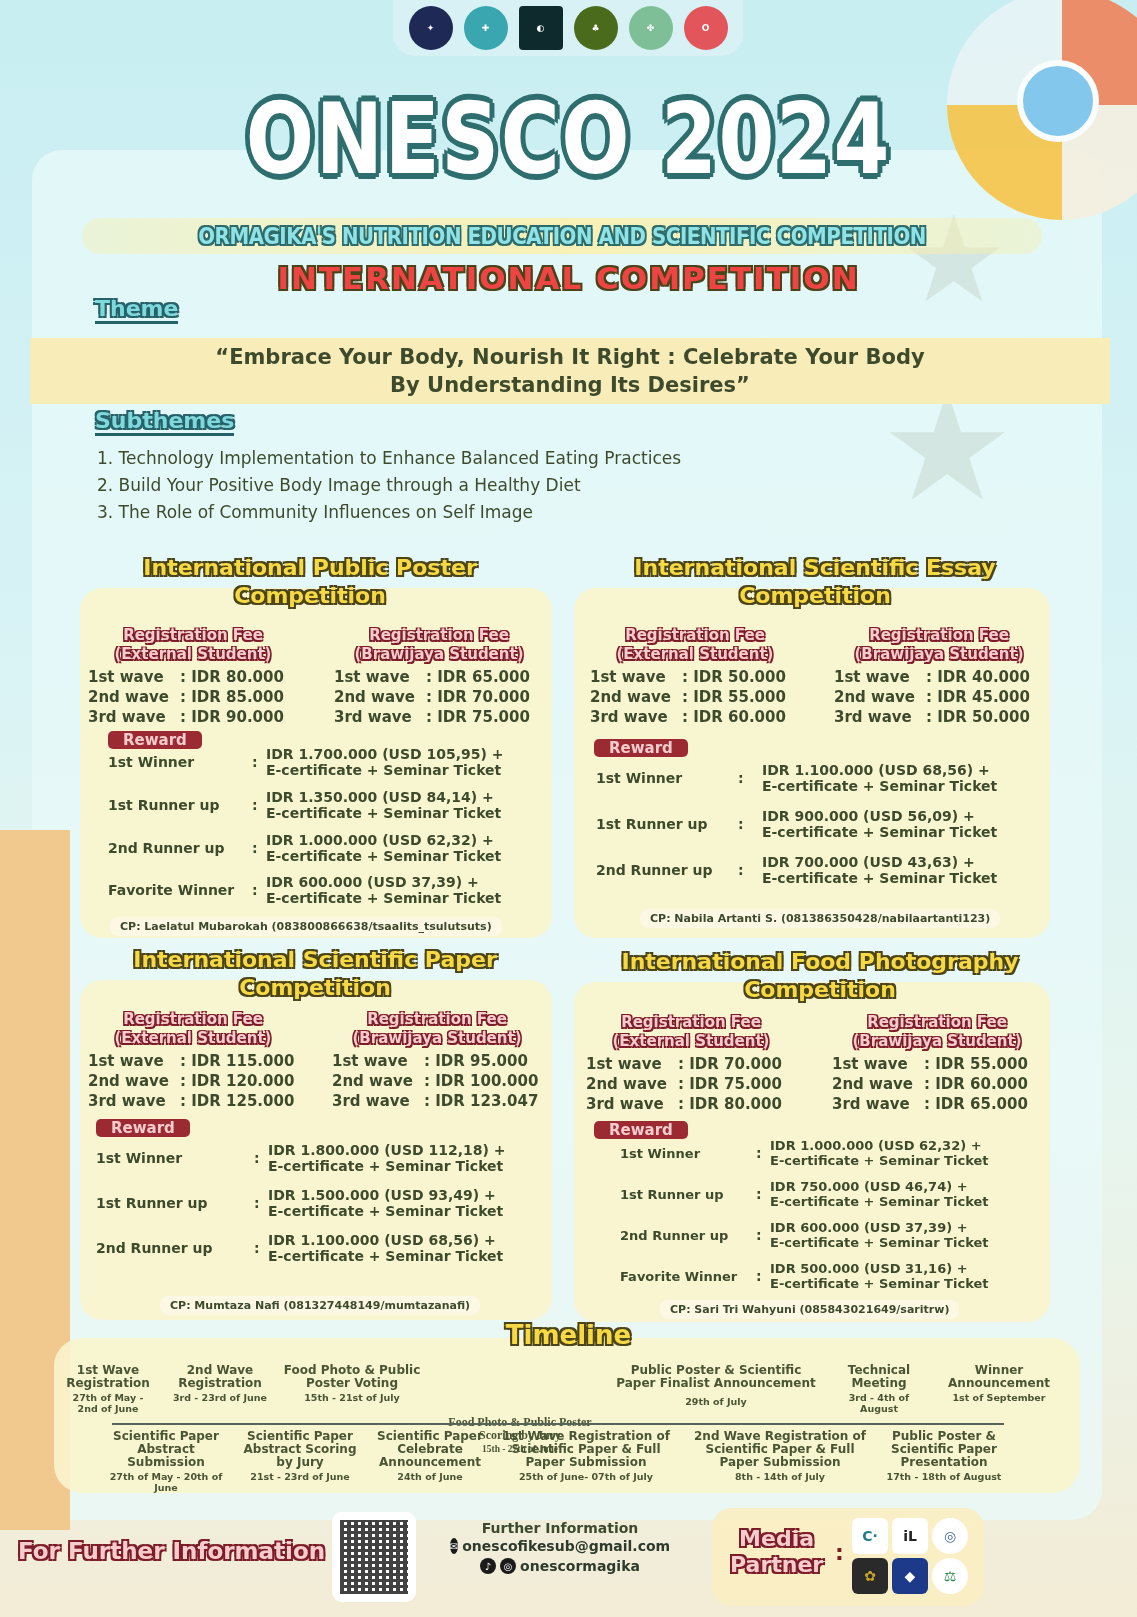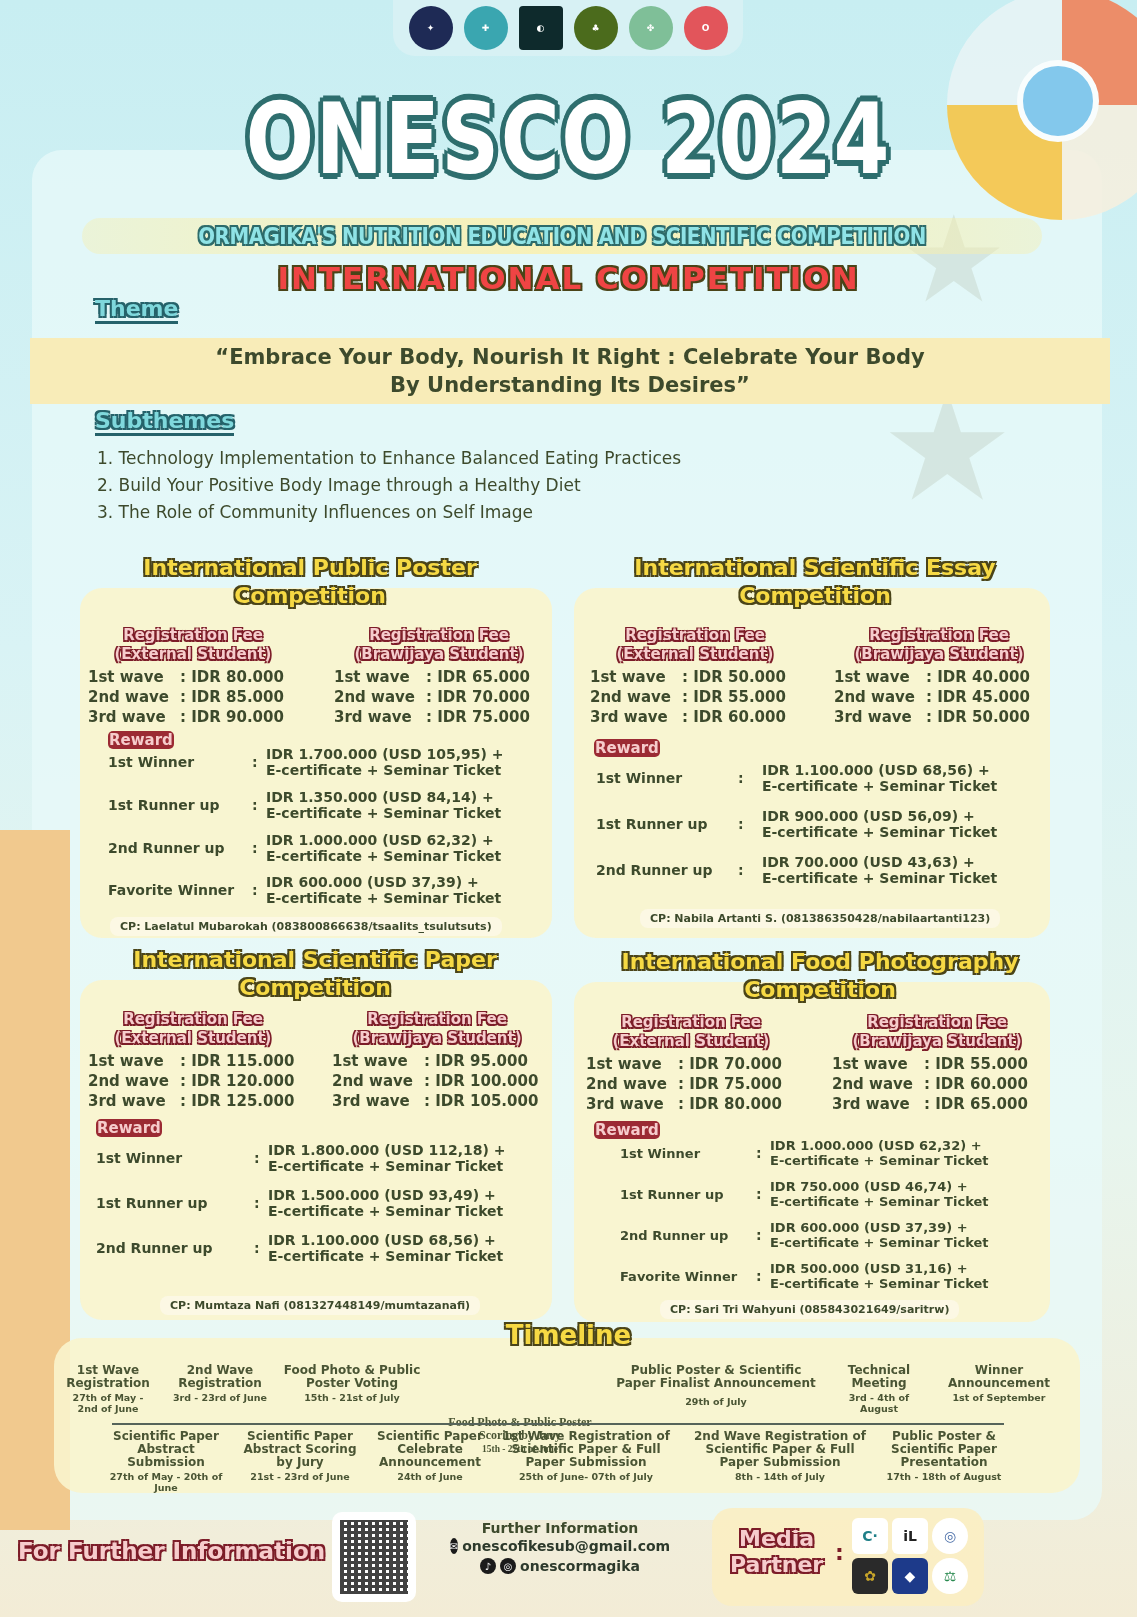--- a/index.html
+++ b/index.html
@@ -82,21 +82,21 @@
   .fee-col { position: absolute; width: 210px; }
   .fee-head {
     text-align: center; font-weight: bold; font-size: 15px; line-height: 19px; color: #f6cccc;
     text-shadow: 1.5px 1.5px 0 #7c1c28, -1.5px -1.5px 0 #7c1c28, 1.5px -1.5px 0 #7c1c28, -1.5px 1.5px 0 #7c1c28;
     margin-bottom: 3px;
   }
   .fee-row { font-weight: bold; font-size: 15px; line-height: 20px; color: #3d4a2c; white-space: nowrap; display: flex; }
   .fee-row .w { width: 92px; display: inline-block; }
   .reward-tag {
     position: absolute; font-weight: bold; font-size: 15px; color: #f6cccc; background: #9b2a33;
-    border-radius: 5px; padding: 0 1px; line-height: 18px;
+    border-radius: 5px; padding: 0 15px; line-height: 18px;
   }
   .reward-row { position: absolute; display: flex; align-items: center; }
   .reward-row .place { font-weight: bold; font-size: 14px; color: #3d4a2c; white-space: nowrap; }
   .reward-row .colon { font-weight: bold; font-size: 14px; color: #3d4a2c; }
   .reward-row .prize { font-weight: bold; font-size: 14px; line-height: 16px; color: #3d4a2c; white-space: nowrap; }
   .cp {
     position: absolute; background: #fcf8e4; border-radius: 8px; font-weight: bold; font-size: 11px;
     color: #3d4a2c; padding: 3px 10px; white-space: nowrap; z-index: 2;
   }
 
@@ -355,21 +355,21 @@
   <div class="fee-row">
       <span class="w">1st wave</span>
       <span>: IDR 95.000</span>
     </div>
   <div class="fee-row">
       <span class="w">2nd wave</span>
       <span>: IDR 100.000</span>
     </div>
   <div class="fee-row">
       <span class="w">3rd wave</span>
-      <span>: IDR 105.000</span>
+      <span>: IDR 123.047</span>
     </div>
 </div>
 <div class="reward-tag comp-inner" style="left:96px; top:1119px;">Reward</div>
 <div class="reward-row comp-inner" style="left:96px; top:1142px;">
   <span class="place" style="width:158px;">1st Winner</span>
     <span class="colon" style="width:14px;">:</span>
   <span class="prize">
       <div>IDR 1.800.000 (USD 112,18) +</div>
       <div>E-certificate + Seminar Ticket</div>
     </span>

